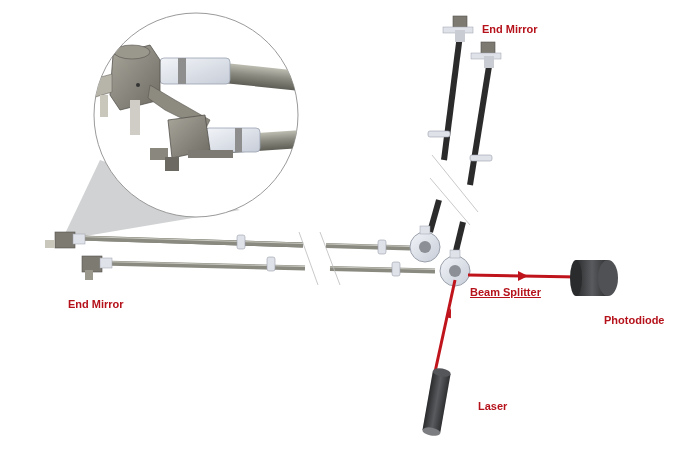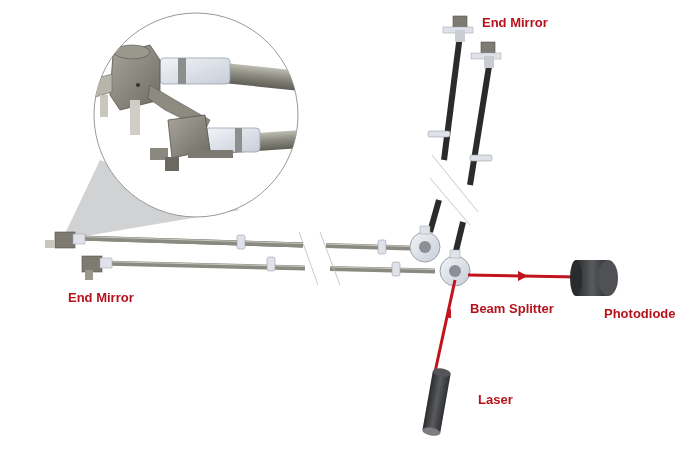--- a/index.html
+++ b/index.html
@@ -1,18 +1,18 @@
 <!DOCTYPE html>
 <html><head>
 <meta charset="utf-8">
 <style>
   html, body { margin: 0; padding: 0; background: #ffffff; }
   #canvas { position: relative; width: 700px; height: 467px; overflow: hidden; background: #ffffff; font-family: "Liberation Sans", sans-serif; }
   svg { position: absolute; left: 0; top: 0; }
-  .label { position: absolute; font-family: "Liberation Sans", sans-serif; font-weight: bold; font-size: 13px; white-space: nowrap; }
+  .label { position: absolute; font-family: "Liberation Sans", sans-serif; font-weight: bold; font-size: 11px; white-space: nowrap; margin-top: 8px; }
 </style>
 </head>
 <body>
 
 <div id="canvas">
   <svg width="700" height="467" viewBox="0 0 700 467">
     <defs>
       <linearGradient id="rodGrad" x1="0" y1="0" x2="0" y2="1">
         <stop offset="0" stop-color="#bdbdb2"></stop>
         <stop offset="0.45" stop-color="#8c8c82"></stop>
@@ -158,16 +158,16 @@
       <g transform="rotate(10 436 405)">
         <rect x="427" y="372" width="18" height="60" fill="url(#cylGrad)"></rect>
         <ellipse cx="436" cy="372" rx="9" ry="4" fill="#555659"></ellipse>
         <ellipse cx="436" cy="432" rx="9" ry="4" fill="#7c7d80"></ellipse>
       </g>
     </g>
   </svg>
 
   <span class="label" style="left:482px; top:15px; color:#b5121b;">End Mirror</span>
   <span class="label" style="left:68px; top:290px; color:#b5121b;">End Mirror</span>
-  <span class="label" style="left:470px; top:301px; color:#b5121b;">Beam Splitter</span>
+  <span class="label" style="left:470px; top:278px; color:#b5121b;text-decoration:underline;">Beam Splitter</span>
   <span class="label" style="left:604px; top:306px; color:#b5121b;">Photodiode</span>
   <span class="label" style="left:458px; top:392px; color:#b5121b;padding-left:20px;">Laser</span>
 </div>
 
 </body></html>

